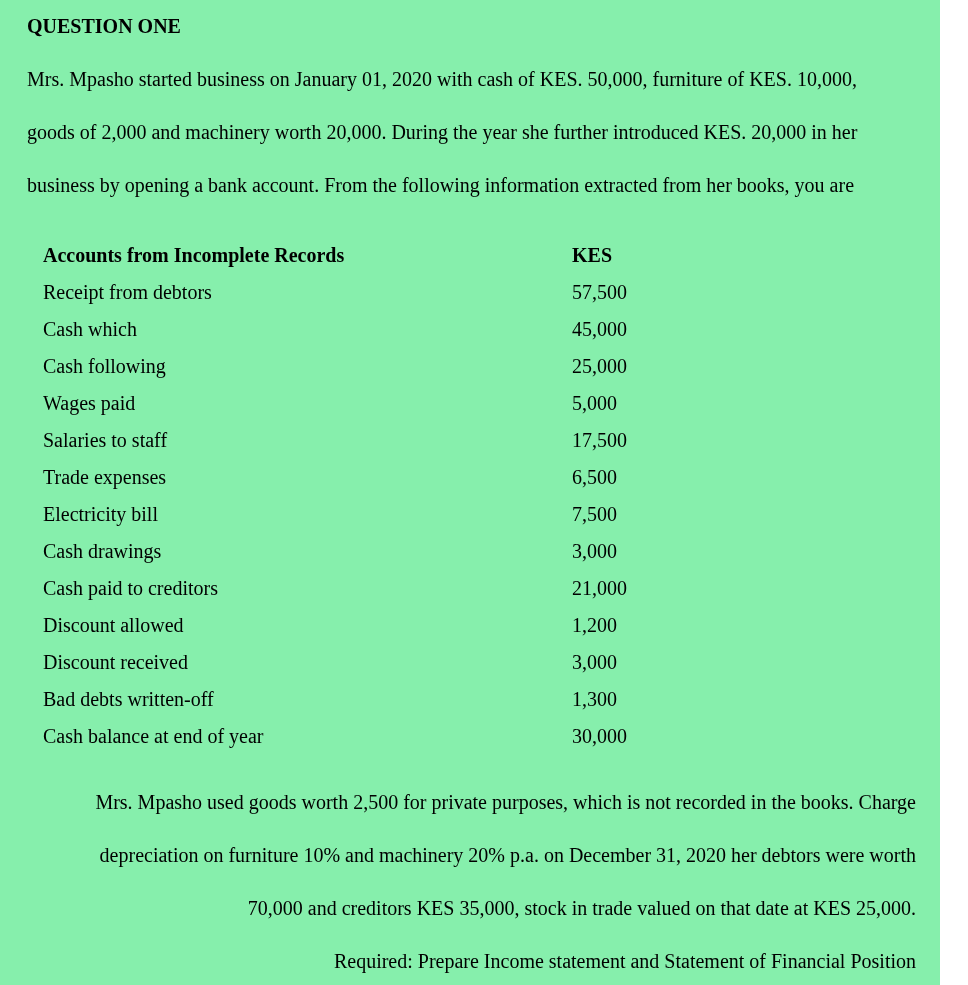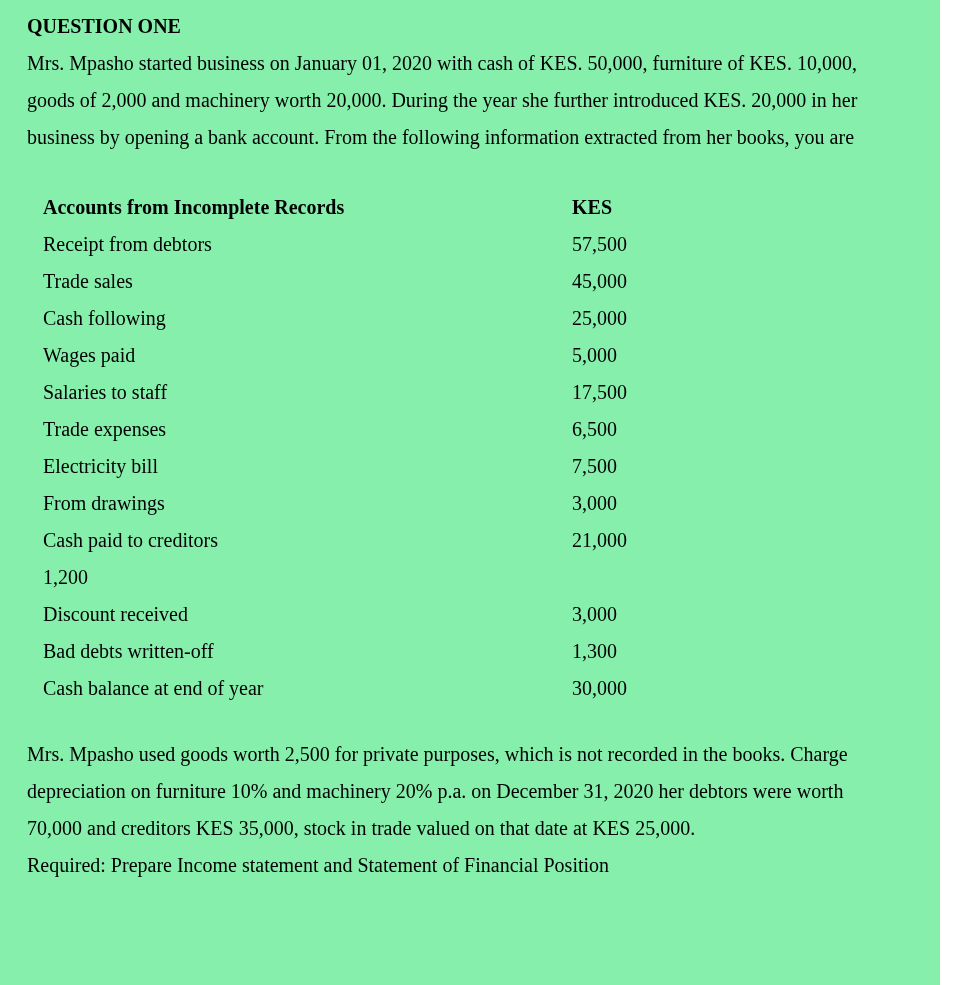--- a/index.html
+++ b/index.html
@@ -24,20 +24,21 @@
     font-size: 20px;
     font-weight: bold;
     line-height: 37px;
   }
   .para {
     margin: 0;
   }
   .para .line {
     line-height: 37px;
     white-space: nowrap;
+    margin-top: 16px;
   }
   .accounts-table {
     margin-top: 33px;
     margin-left: 16px;
   }
   .accounts-row {
     display: flex;
     line-height: 37px;
   }
   .accounts-row .label {
@@ -47,20 +48,21 @@
   }
   .accounts-row .amount {
     white-space: nowrap;
   }
   .accounts-row.header .label,
   .accounts-row.header .amount {
     font-weight: bold;
   }
   .notes {
     margin-top: 29px;
+    text-align: right;
   }
 </style>
 </head>
 <body>
 
 <div class="page">
 
   <h1 class="question-title">QUESTION ONE</h1>
 
   <div class="para">
@@ -72,21 +74,21 @@
   <div class="accounts-table">
     <div class="accounts-row header">
       <div class="label">Accounts from Incomplete Records</div>
       <div class="amount">KES</div>
     </div>
     <div class="accounts-row">
       <div class="label">Receipt from debtors</div>
       <div class="amount">57,500</div>
     </div>
     <div class="accounts-row">
-      <div class="label">Trade sales</div>
+      <div class="label">Cash which</div>
       <div class="amount">45,000</div>
     </div>
     <div class="accounts-row">
       <div class="label">Cash following</div>
       <div class="amount">25,000</div>
     </div>
     <div class="accounts-row">
       <div class="label">Wages paid</div>
       <div class="amount">5,000</div>
     </div>
@@ -96,28 +98,29 @@
     </div>
     <div class="accounts-row">
       <div class="label">Trade expenses</div>
       <div class="amount">6,500</div>
     </div>
     <div class="accounts-row">
       <div class="label">Electricity bill</div>
       <div class="amount">7,500</div>
     </div>
     <div class="accounts-row">
-      <div class="label">From drawings</div>
+      <div class="label">Cash drawings</div>
       <div class="amount">3,000</div>
     </div>
     <div class="accounts-row">
       <div class="label">Cash paid to creditors</div>
       <div class="amount">21,000</div>
     </div>
     <div class="accounts-row">
+      <div class="label">Discount allowed</div>
       <div class="amount">1,200</div>
     </div>
     <div class="accounts-row">
       <div class="label">Discount received</div>
       <div class="amount">3,000</div>
     </div>
     <div class="accounts-row">
       <div class="label">Bad debts written-off</div>
       <div class="amount">1,300</div>
     </div>

